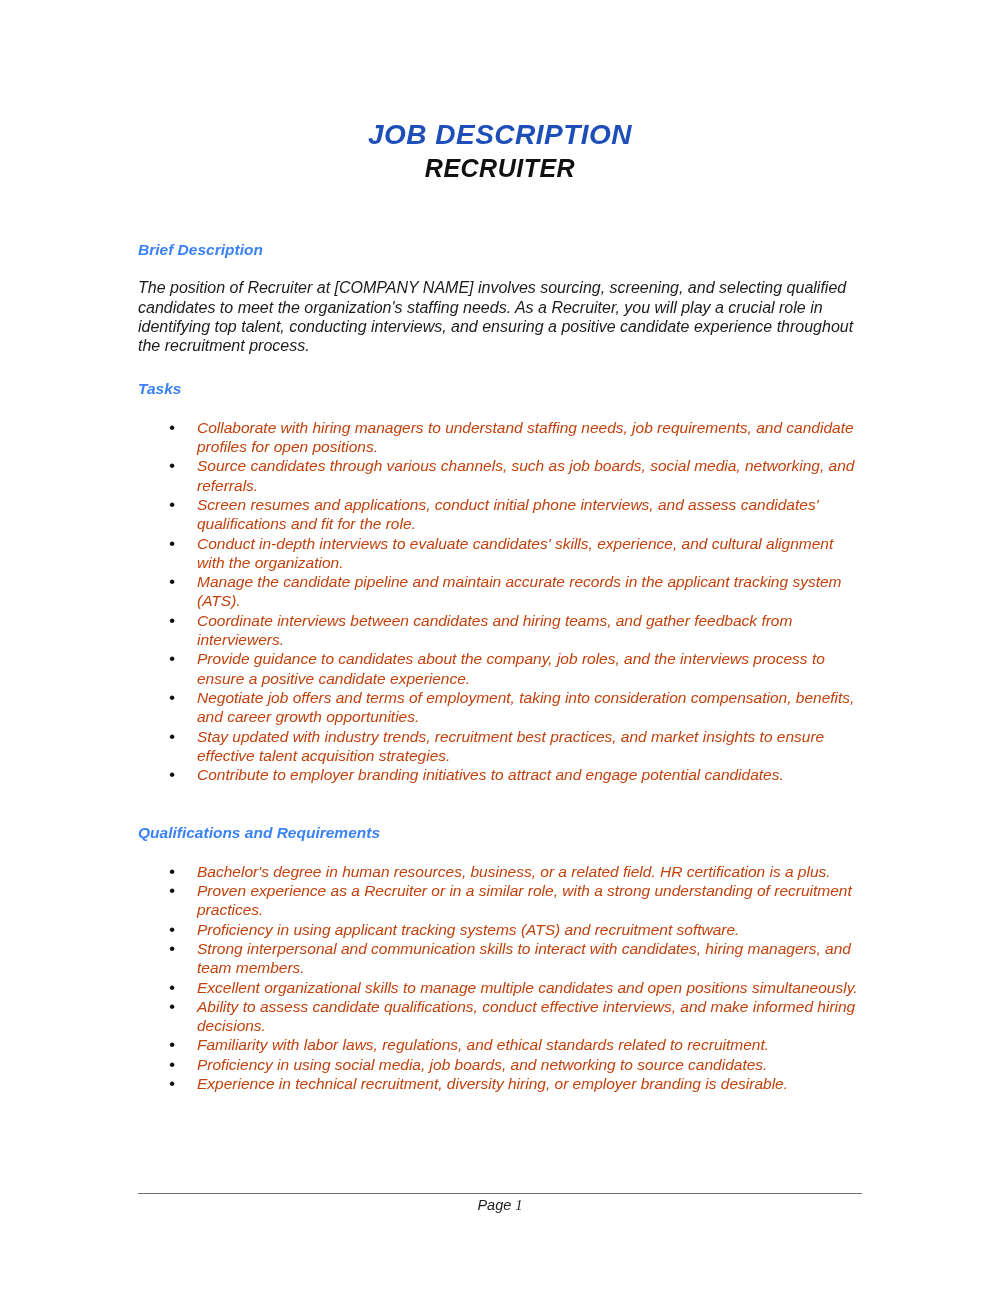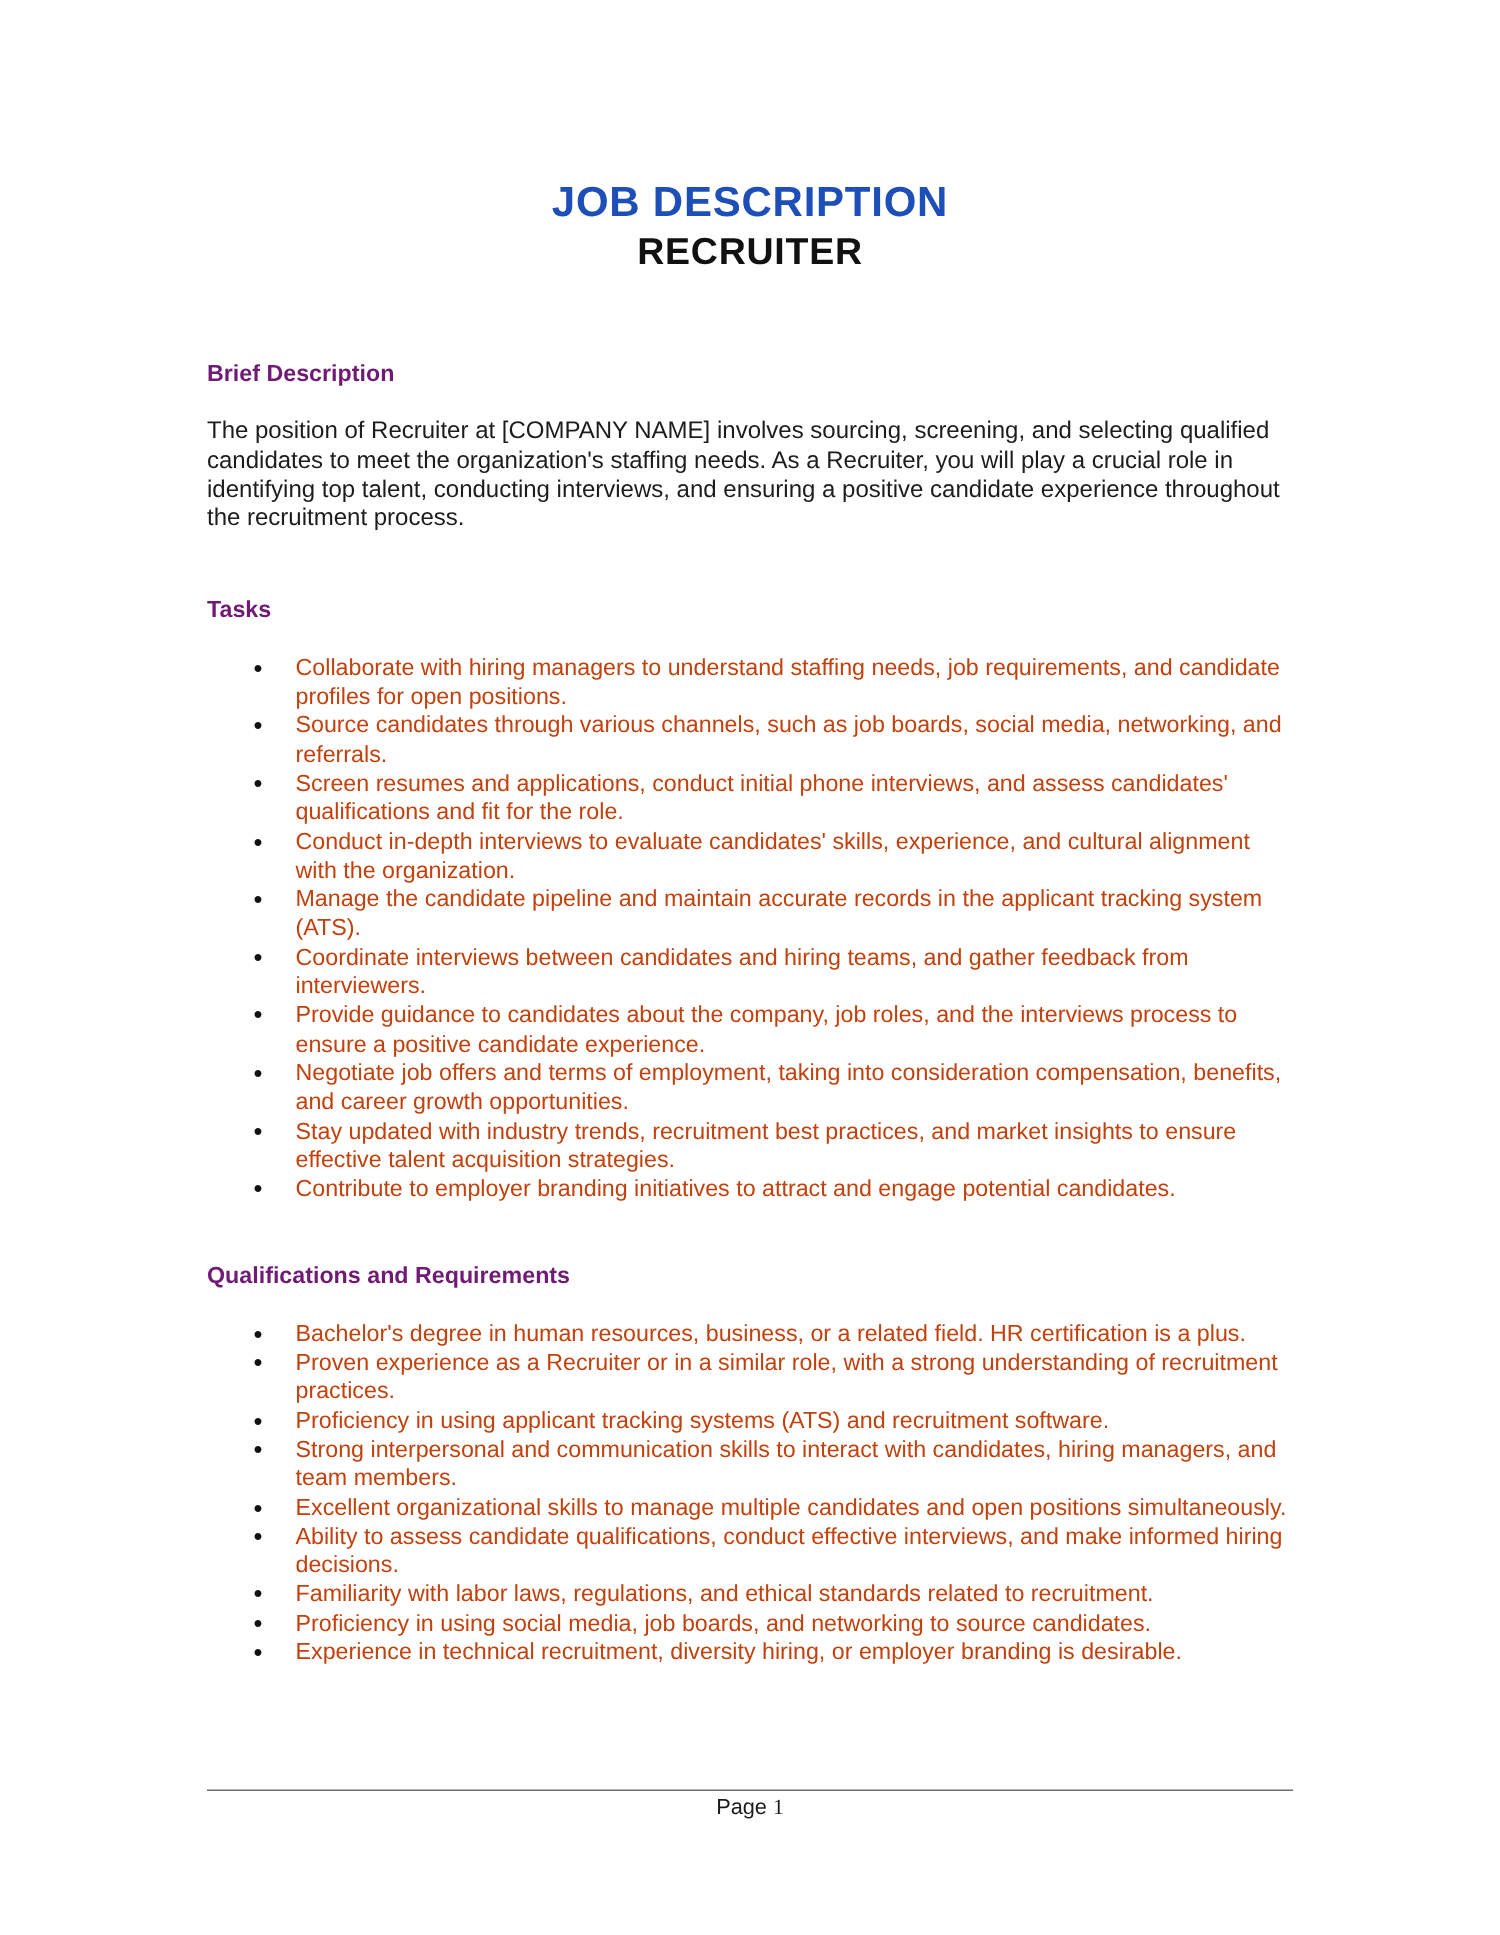--- a/index.html
+++ b/index.html
@@ -6,20 +6,21 @@
   html, body { background: #ffffff; }
   .page {
     position: relative;
     width: 960px;
     height: 1290px;
     background: #ffffff;
     font-family: "Liberation Sans", "DejaVu Sans", sans-serif;
     color: #1c1c1c;
     overflow: hidden;
     margin: 0 auto;
+    font-style: italic;
   }
   .content {
     padding: 0 118px;
   }
   .doc-title {
     margin-top: 118px;
     text-align: center;
     font-size: 28px;
     line-height: 34px;
     font-weight: bold;
@@ -31,24 +32,24 @@
     font-size: 25px;
     line-height: 33px;
     font-weight: bold;
     color: #111111;
     letter-spacing: 0.5px;
   }
   .section-heading {
     font-size: 15.5px;
     line-height: 19.3px;
     font-weight: bold;
-    color: #701a75;
+    color: #3b82f6;
   }
   .heading-brief { margin-top: 55px; }
-  .heading-tasks { margin-top: 42px; }
+  .heading-tasks { margin-top: 24px; }
   .heading-quals { margin-top: 39px; }
   .body-paragraph {
     margin-top: 19px;
     font-size: 16px;
     line-height: 19.3px;
     color: #1c1c1c;
   }
   ul.bullet-list {
     margin-top: 19px;
     padding-left: 59px;

